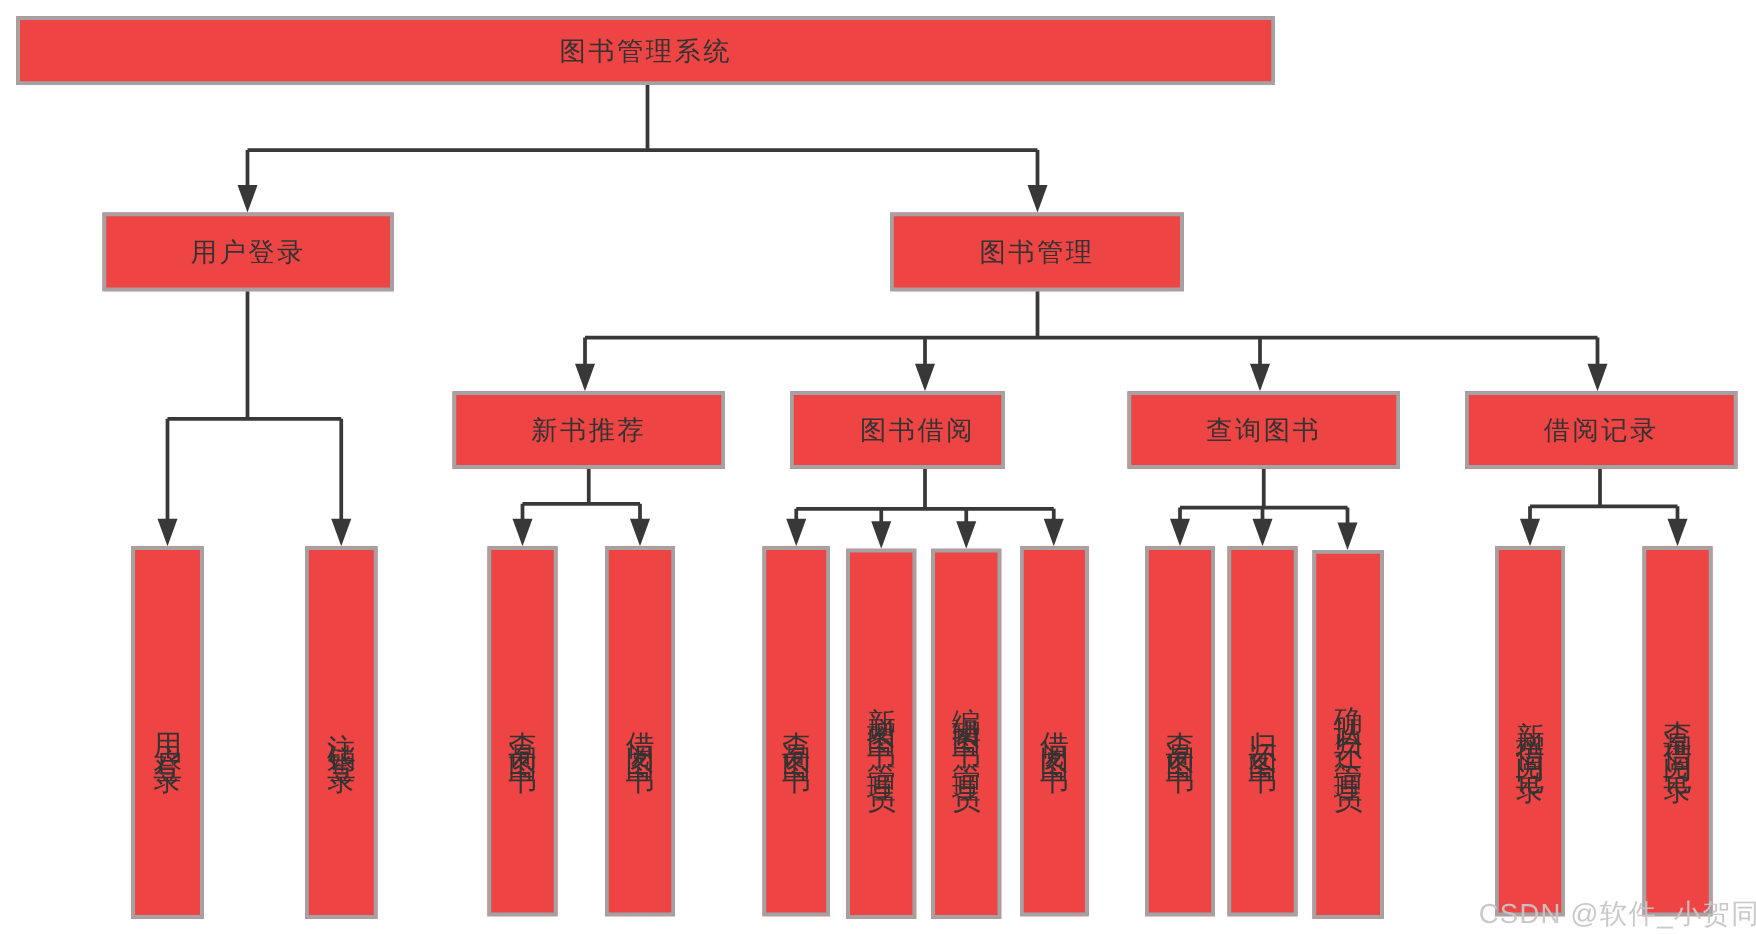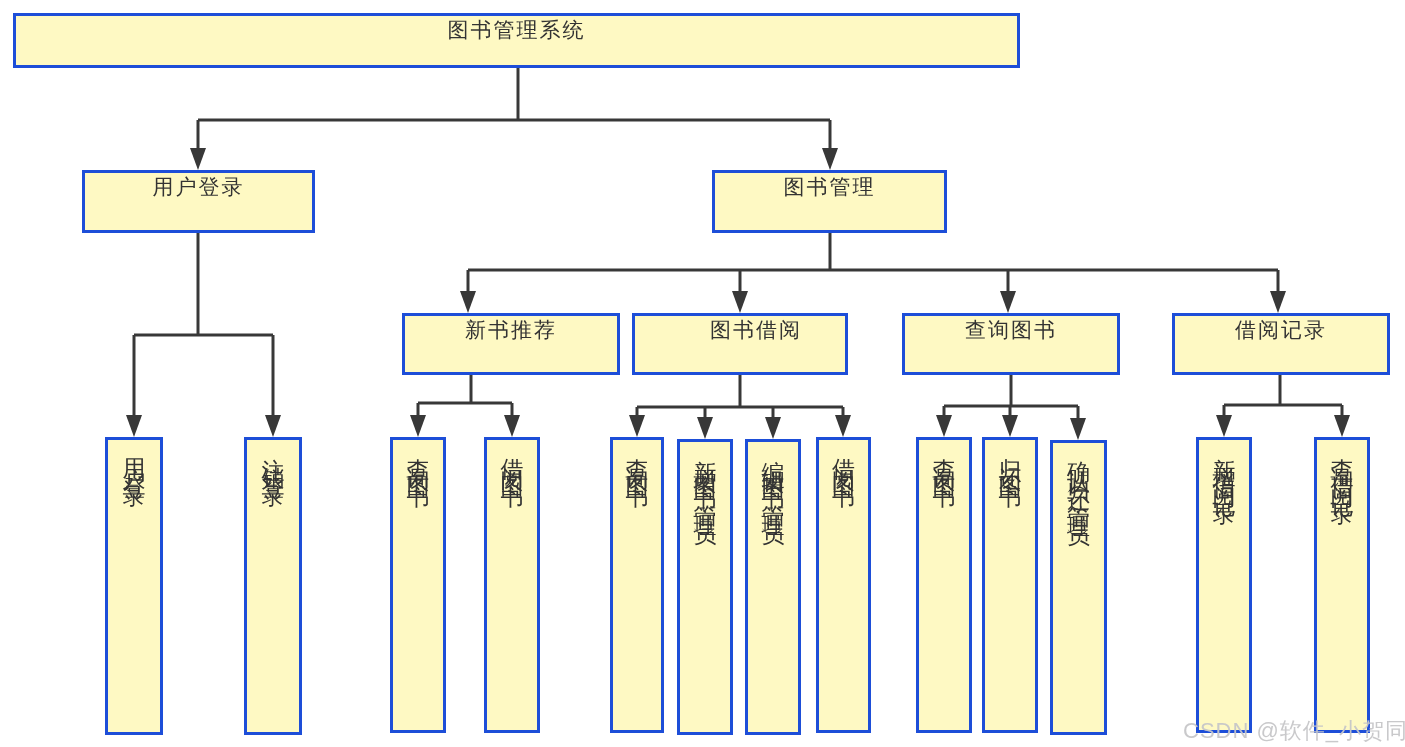--- a/index.html
+++ b/index.html
@@ -4,37 +4,37 @@
 <style>
   html,body { margin:0; padding:0; background:#ffffff; }
   .canvas {
     position:relative; width:1405px; height:747px; background:#ffffff;
     font-family:"Liberation Sans", sans-serif; overflow:hidden;
   }
   svg.connectors { position:absolute; left:0; top:0; z-index:1; }
   svg.connectors path, svg.connectors line { stroke:#383838; stroke-width:3; fill:none; }
   svg.connectors polygon { fill:#383838; stroke:none; }
   .node {
-    position:absolute; box-sizing:border-box; background:#fef9c3;
-    border:3px solid #1d4ed8; color:#333333; z-index:2;
-    display:flex; align-items:flex-start; justify-content:center;
+    position:absolute; box-sizing:border-box; background:#ef4444;
+    border:3px solid #a3a3a3; color:#333333; z-index:2;
+    display:flex; align-items:center; justify-content:center;
   }
   .h-node { font-size:21px; letter-spacing:2px; white-space:nowrap; }
   .v-node span {
     writing-mode:vertical-rl; text-orientation:mixed;
     font-size:23px; letter-spacing:9px; line-height:1;
   }
   
   .n-root   { left:13px;  top:13px;  width:1007px; height:55px; }
   
   .n-user   { left:82px;  top:170px; width:233px; height:63px; }
   .n-mgmt   { left:712px; top:170px; width:235px; height:63px; }
   
-  .n-newbook { left:362px;  top:313px; width:218px; height:62px;margin-left:40px; }
-  .n-borrow  { left:632px;  top:313px; width:216px; height:62px;padding-left:32px; }
+  .n-newbook { left:362px;  top:313px; width:218px; height:62px; }
+  .n-borrow  { left:632px;  top:313px; width:172px; height:62px;padding-left:32px; }
   .n-current { left:902px;  top:313px; width:218px; height:62px; }
   .n-records { left:1172px; top:313px; width:218px; height:62px; }
   
   .n-u1 { left:105px;  top:437px; width:58px; height:298px; }
   .n-u2 { left:244px;  top:437px; width:58px; height:298px; }
   .n-n1 { left:390px;  top:437px; width:56px; height:296px; }
   .n-n2 { left:484px;  top:437px; width:56px; height:296px; }
   .n-b1 { left:610px;  top:437px; width:54px; height:296px; }
   .n-b2 { left:677px;  top:439px; width:56px; height:296px; }
   .n-b3 { left:745px;  top:439px; width:56px; height:296px; }

